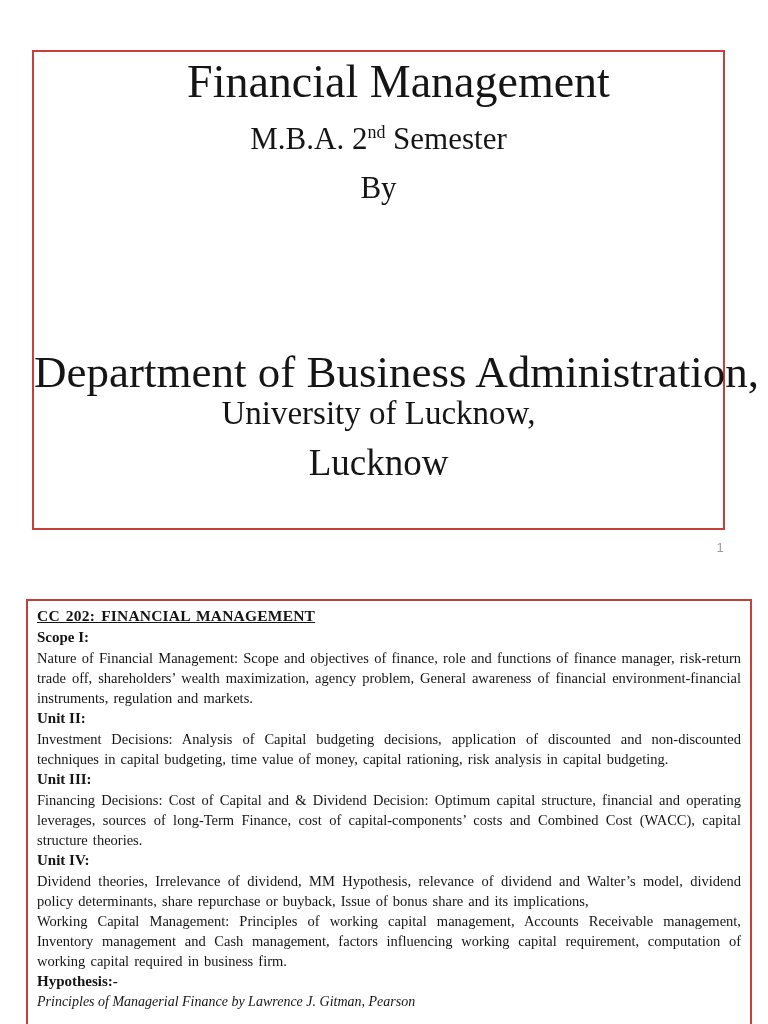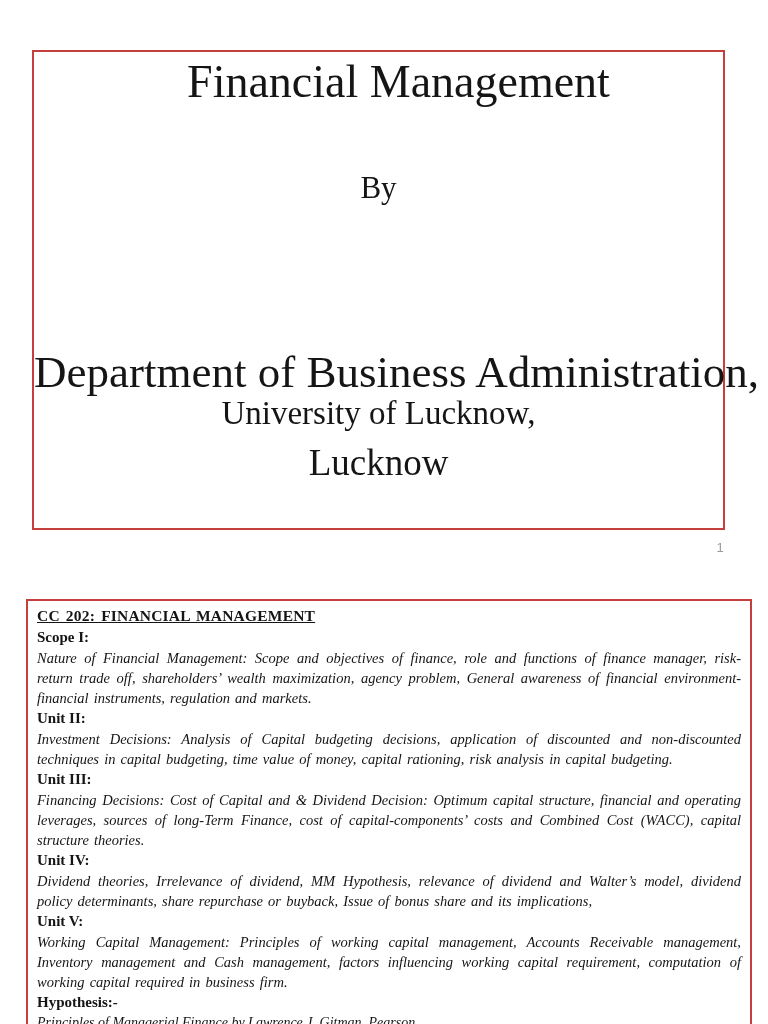--- a/index.html
+++ b/index.html
@@ -82,36 +82,36 @@
     font-size: 15px;
     font-weight: bold;
     line-height: 21px;
   }
   .unit-text {
     margin: 0;
     font-size: 14.5px;
     line-height: 20px;
     text-align: justify;
     word-spacing: 1.5px;
-    font-style: italic;
   }
   .ref-italic {
     margin: 0;
     font-size: 14px;
     line-height: 20px;
     font-style: italic;
   }
 </style>
 </head>
 <body>
 
 <div class="page">
 
   <div class="slide1">
     <div class="line s1-title">Financial Management</div>
+    <div class="line s1-subtitle"><span>M.B.A. 2</span><sup>nd</sup><span> Semester</span></div>
     <div class="line s1-by">By</div>
     <div class="line s1-dept1">Department of Business Administration,</div>
     <div class="line s1-dept2">University of Lucknow,</div>
     <div class="line s1-city">Lucknow</div>
   </div>
 
   <div class="page-number">1</div>
 
   <div class="slide2">
     <div class="s2-heading">CC 202: FINANCIAL MANAGEMENT</div>
@@ -121,20 +121,19 @@
 
     <div class="unit-label">Unit II:</div>
     <p class="unit-text">Investment Decisions: Analysis of Capital budgeting decisions, application of discounted and non-discounted techniques in capital budgeting, time value of money, capital rationing, risk analysis in capital budgeting.</p>
 
     <div class="unit-label">Unit III:</div>
     <p class="unit-text">Financing Decisions: Cost of Capital and &amp; Dividend Decision: Optimum capital structure, financial and operating leverages, sources of long-Term Finance, cost of capital-components’ costs and Combined Cost (WACC), capital structure theories.</p>
 
     <div class="unit-label">Unit IV:</div>
     <p class="unit-text">Dividend theories, Irrelevance of dividend, MM Hypothesis, relevance of dividend and Walter’s model, dividend policy determinants, share repurchase or buyback, Issue of bonus share and its implications,</p>
 
-    <div class="unit-label">Unit V:</div>
     <p class="unit-text">Working Capital Management: Principles of working capital management, Accounts Receivable management, Inventory management and Cash management, factors influencing working capital requirement, computation of working capital required in business firm.</p>
 
     <div class="unit-label">Hypothesis:-</div>
     <p class="ref-italic">Principles of Managerial Finance by Lawrence J. Gitman, Pearson</p>
   </div>
 
 </div>
 
 </body></html>

